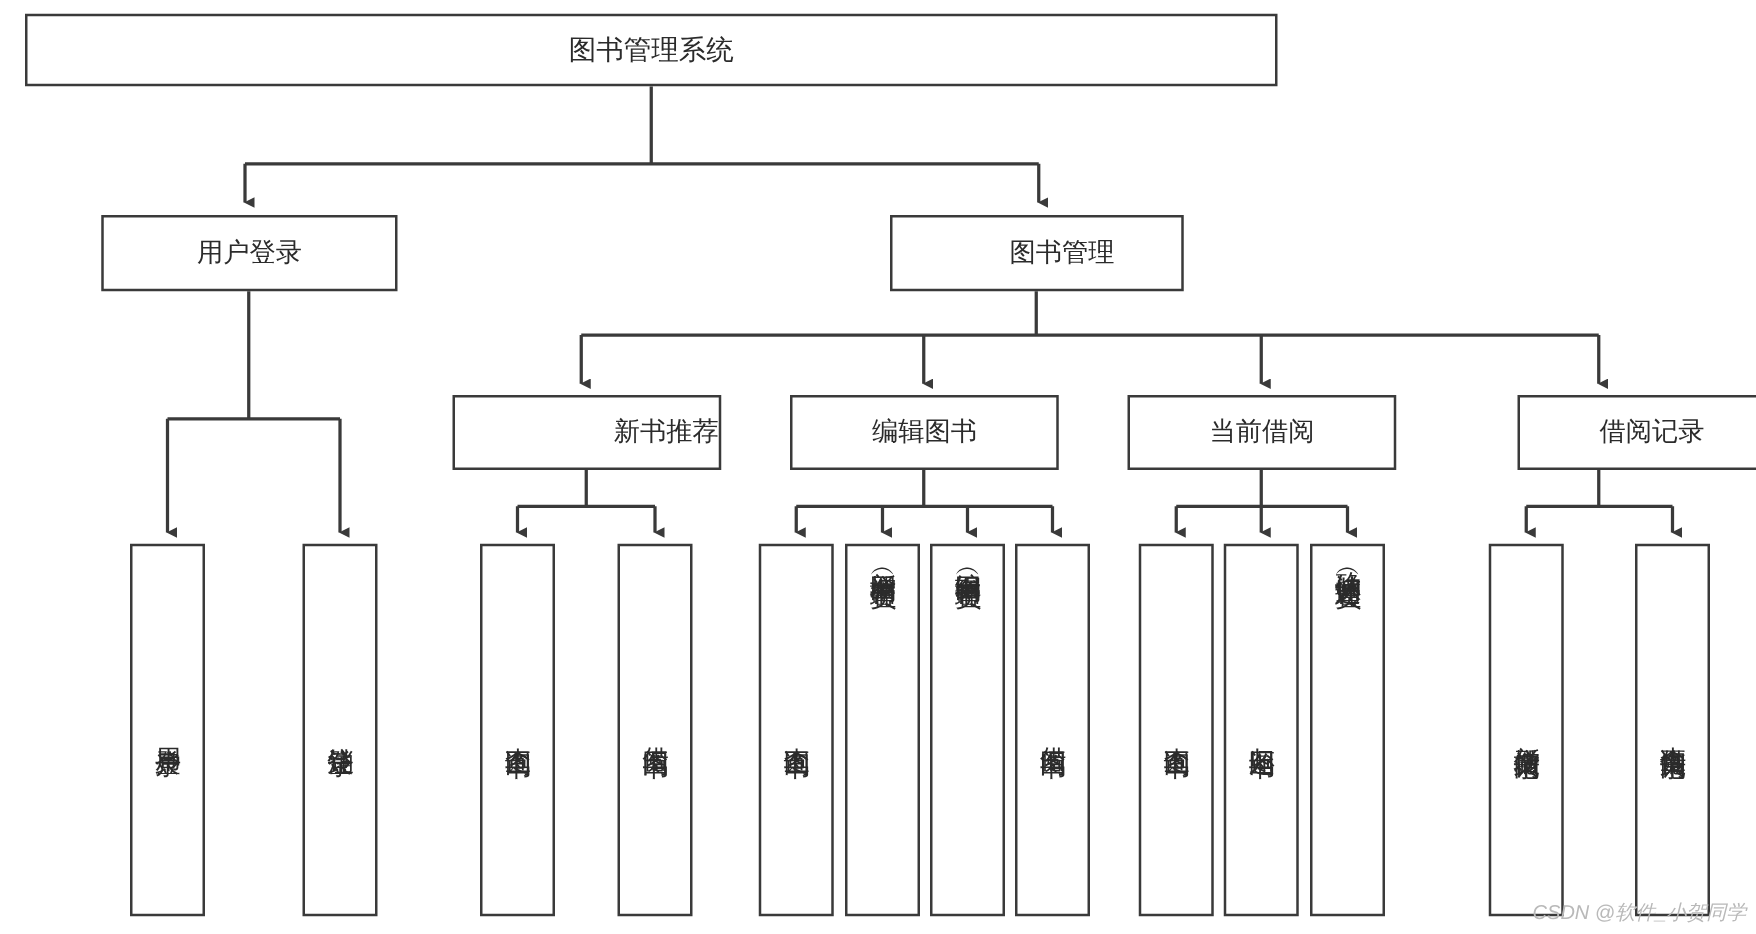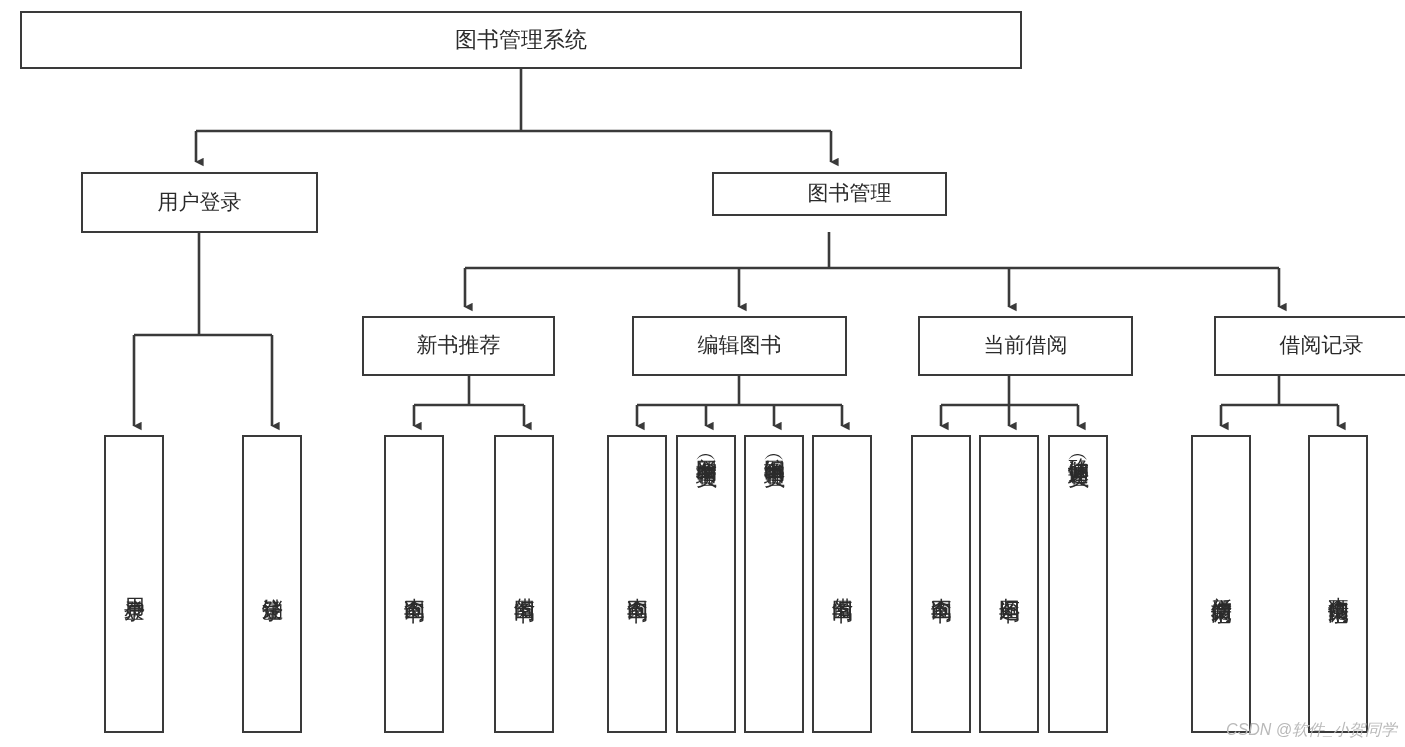--- a/index.html
+++ b/index.html
@@ -26,21 +26,20 @@
   }
   .node-box {
     position: absolute;
     box-sizing: border-box;
     border: 2px solid #3a3a3a;
     background: #ffffff;
     display: flex;
     align-items: center;
     justify-content: center;
     overflow: hidden;
-    font-family: Liberation Serif, serif;
   }
   .node-label {
     color: #2b2b2b;
     line-height: 1.12;
     text-align: center;
     white-space: nowrap;
   }
   .node-box.horizontal .node-label {
     writing-mode: horizontal-tb;
     font-size: 21px;
@@ -130,31 +129,31 @@
     </g>
   </svg>
 
   <div class="node-box root horizontal" style="left:20px; top:11px; width:1002px; height:58px;">
     <span class="node-label">图书管理系统</span>
   </div>
 
   <div class="node-box horizontal" style="left:81px; top:172px; width:237px; height:61px;">
     <span class="node-label">用户登录</span>
   </div>
-  <div class="node-box horizontal" style="left:712px; top:172px; width:235px; height:44px;padding-left:40px;">
+  <div class="node-box horizontal" style="left:712px; top:172px; width:235px; height:61px;padding-left:40px;">
     <span class="node-label">图书管理</span>
   </div>
 
-  <div class="node-box horizontal" style="left:362px; top:316px; width:193px; height:60px;">
+  <div class="node-box horizontal" style="left:362px; top:316px; width:215px; height:60px;justify-content:flex-end;">
     <span class="node-label">新书推荐</span>
   </div>
   <div class="node-box horizontal" style="left:632px; top:316px; width:215px; height:60px;">
     <span class="node-label">编辑图书</span>
   </div>
-  <div class="node-box horizontal" style="left:902px; top:316px; width:215px; height:60px;margin-left:16px;">
+  <div class="node-box horizontal" style="left:902px; top:316px; width:215px; height:60px;">
     <span class="node-label">当前借阅</span>
   </div>
   <div class="node-box horizontal" style="left:1172px; top:316px; width:215px; height:60px;margin-left:42px;">
     <span class="node-label">借阅记录</span>
   </div>
 
   <div class="node-box vertical centered" style="left:104px; top:435px; width:60px; height:298px;">
     <span class="node-label">用户登录</span>
   </div>
   <div class="node-box vertical centered" style="left:242px; top:435px; width:60px; height:298px;">

